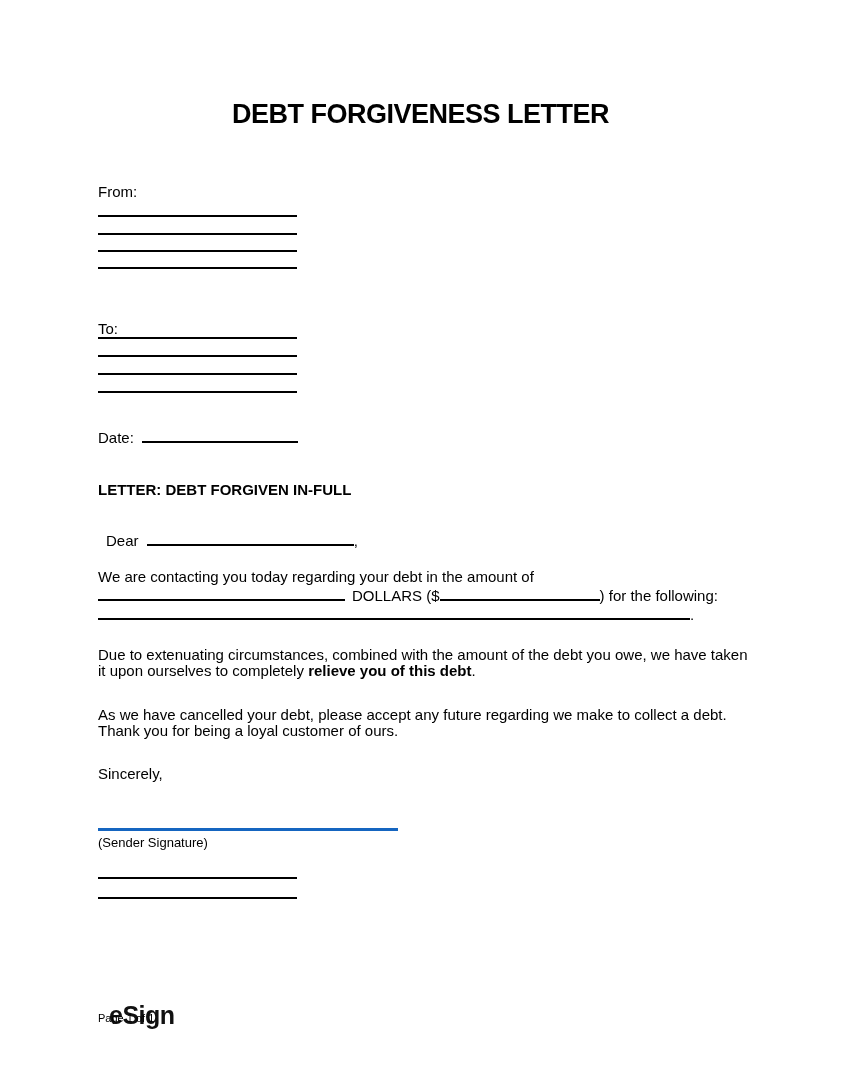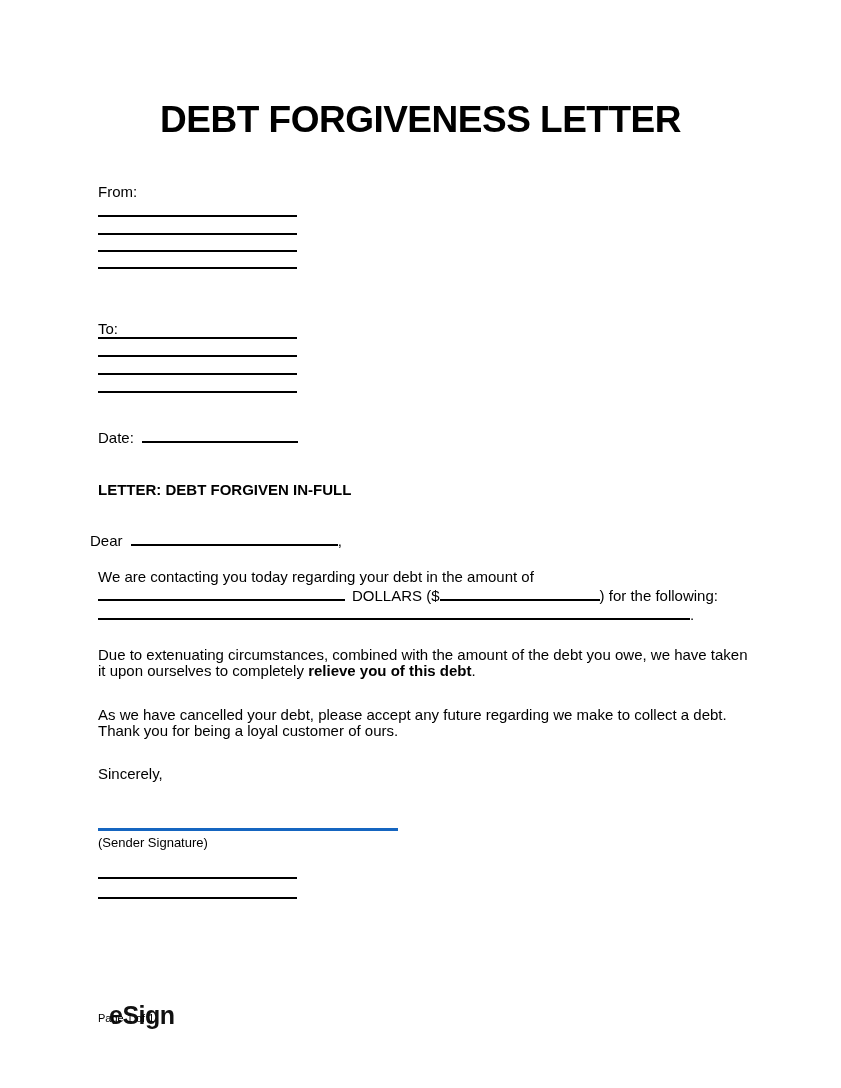--- a/index.html
+++ b/index.html
@@ -16,21 +16,21 @@
     color: #000000;
     overflow: hidden;
   }
   .abs { position: absolute; }
 
   .doc-title {
     left: 0;
     top: 99px;
     width: 841px;
     text-align: center;
-    font-size: 37px;
+    font-size: 27px;
     font-weight: bold;
     letter-spacing: -0.5px;
     margin: 0;
   }
 
   .body-text {
     font-size: 15px;
     line-height: 19px;
   }
   .label { font-size: 15px; }
@@ -105,21 +105,21 @@
   <div class="rule" style="top:373px;"></div>
   <div class="rule" style="top:391px;"></div>
 
   <div class="abs body-text" style="left:98px; top:428px;">
     <span>Date:</span>
     <span class="blank" style="width:156px; margin-left:4px;"></span>
   </div>
 
   <div class="abs body-text bold" style="left:98px; top:480px;">LETTER: DEBT FORGIVEN IN-FULL</div>
 
-  <div class="abs body-text" style="left:90px; top:531px;text-align:center;">
+  <div class="abs body-text" style="left:106px; top:531px;text-align:center;">
     <span>Dear</span>
     <span class="blank" style="width:207px; margin-left:4px;"></span><span>,</span>
   </div>
 
   <div class="abs body-text" style="left:98px; top:567px;">We are contacting you today regarding your debt in the amount of</div>
 
   <div class="abs body-text" style="left:98px; top:586px; width:650px; white-space:nowrap;">
     <span class="blank" style="width:247px;"></span><span style="margin-left:7px;">DOLLARS ($</span><span class="blank" style="width:160px;"></span><span>) for the following:</span>
   </div>
 

